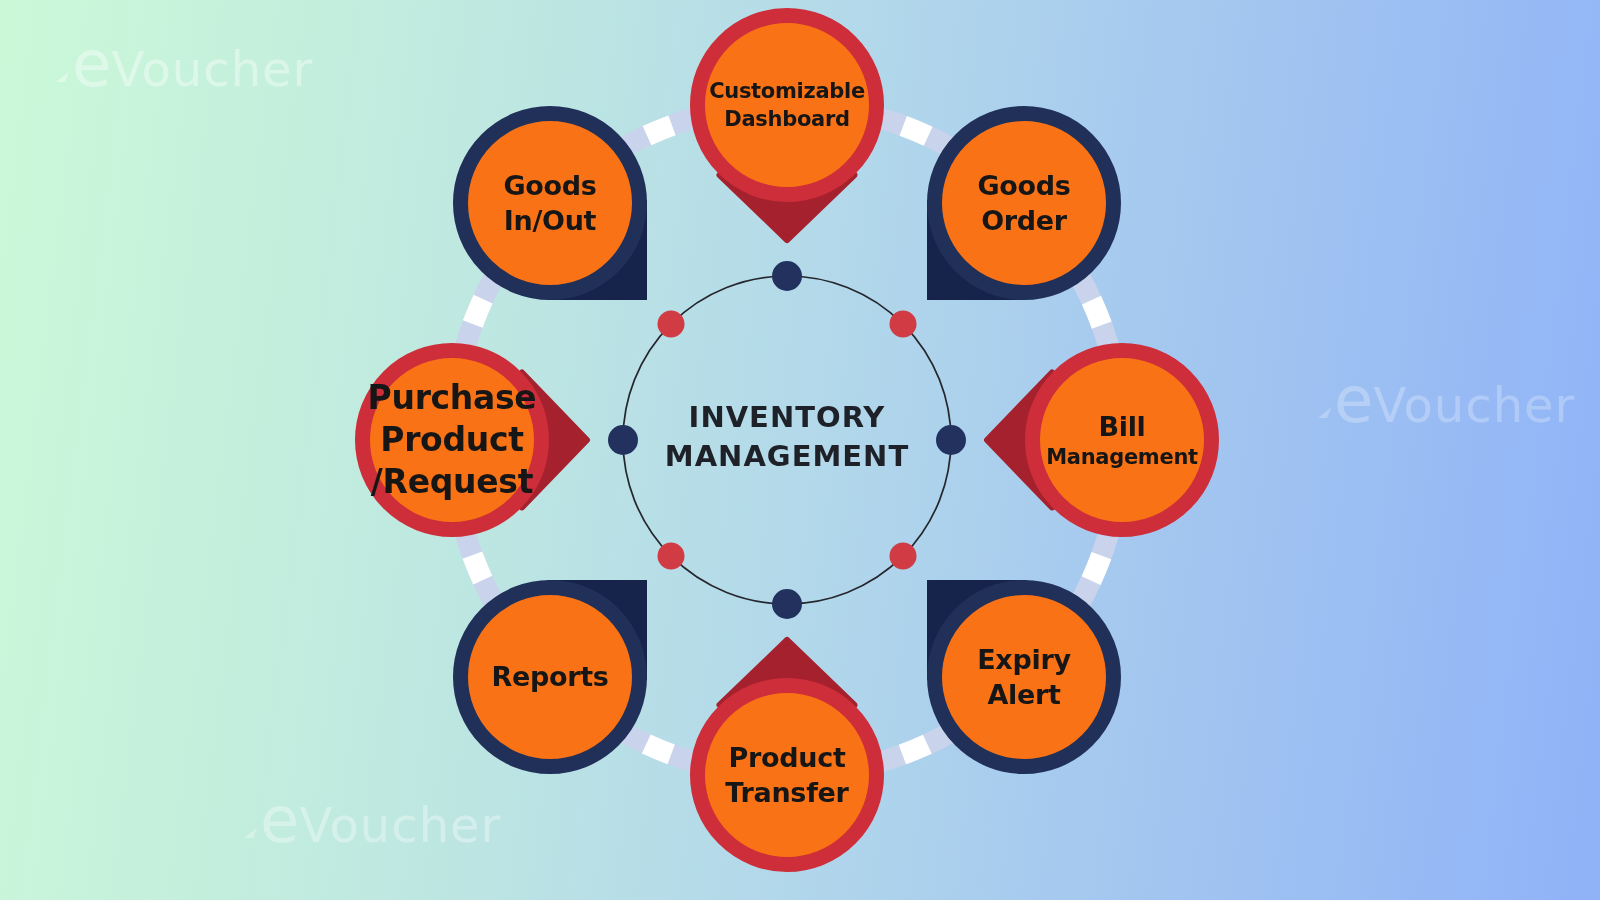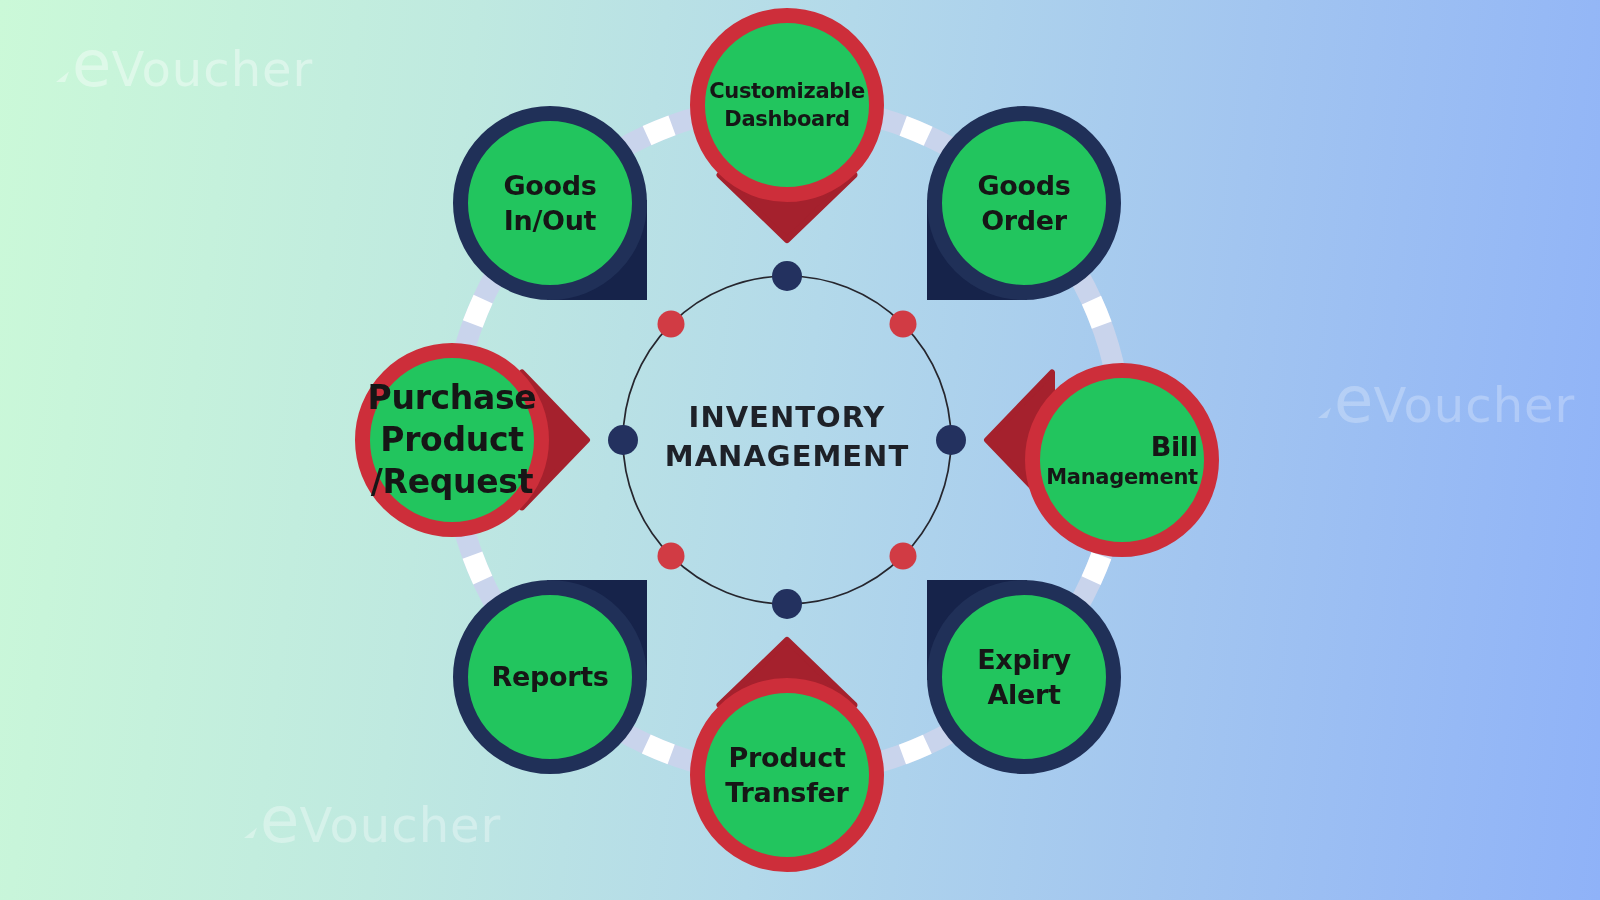--- a/index.html
+++ b/index.html
@@ -39,21 +39,21 @@
     position: absolute;
     left: 0; top: 0;
     z-index: 2;
   }
 
   
   .node {
     position: absolute;
     width: 194px; height: 194px;
     border-radius: 50%;
-    background: #22c55e;
+    background: #f97316;
     display: flex;
     align-items: center;
     justify-content: center;
     text-align: center;
     z-index: 3;
   }
   .node.red  { border: 15px solid #cd2e3a; }
   .node.navy { border: 15px solid #203058; }
   .node-label {
     color: #161616;
@@ -63,21 +63,21 @@
     letter-spacing: -0.3px;
   }
   .node-label span { display: block; }
   .node--dashboard .node-label { font-size: 21px; line-height: 1.35; }
   .node--bill .line-sm { font-size: 21px; }
   .node--purchase .node-label { font-size: 33px; line-height: 1.28; }
 
   
   .pos-n  { left: 690px;  top: 8px;   }
   .pos-ne { left: 927px;  top: 106px; }
-  .pos-e  { left: 1025px; top: 363px; text-align: right; }
+  .pos-e  { left: 1025px; top: 343px; }
   .pos-se { left: 927px;  top: 580px; }
   .pos-s  { left: 690px;  top: 678px; justify-content: center; }
   .pos-sw { left: 453px;  top: 580px; }
   .pos-w  { left: 355px;  top: 343px; }
   .pos-nw { left: 453px;  top: 106px; }
 
   
   .center-title {
     position: absolute;
     left: 587px; top: 398px;

